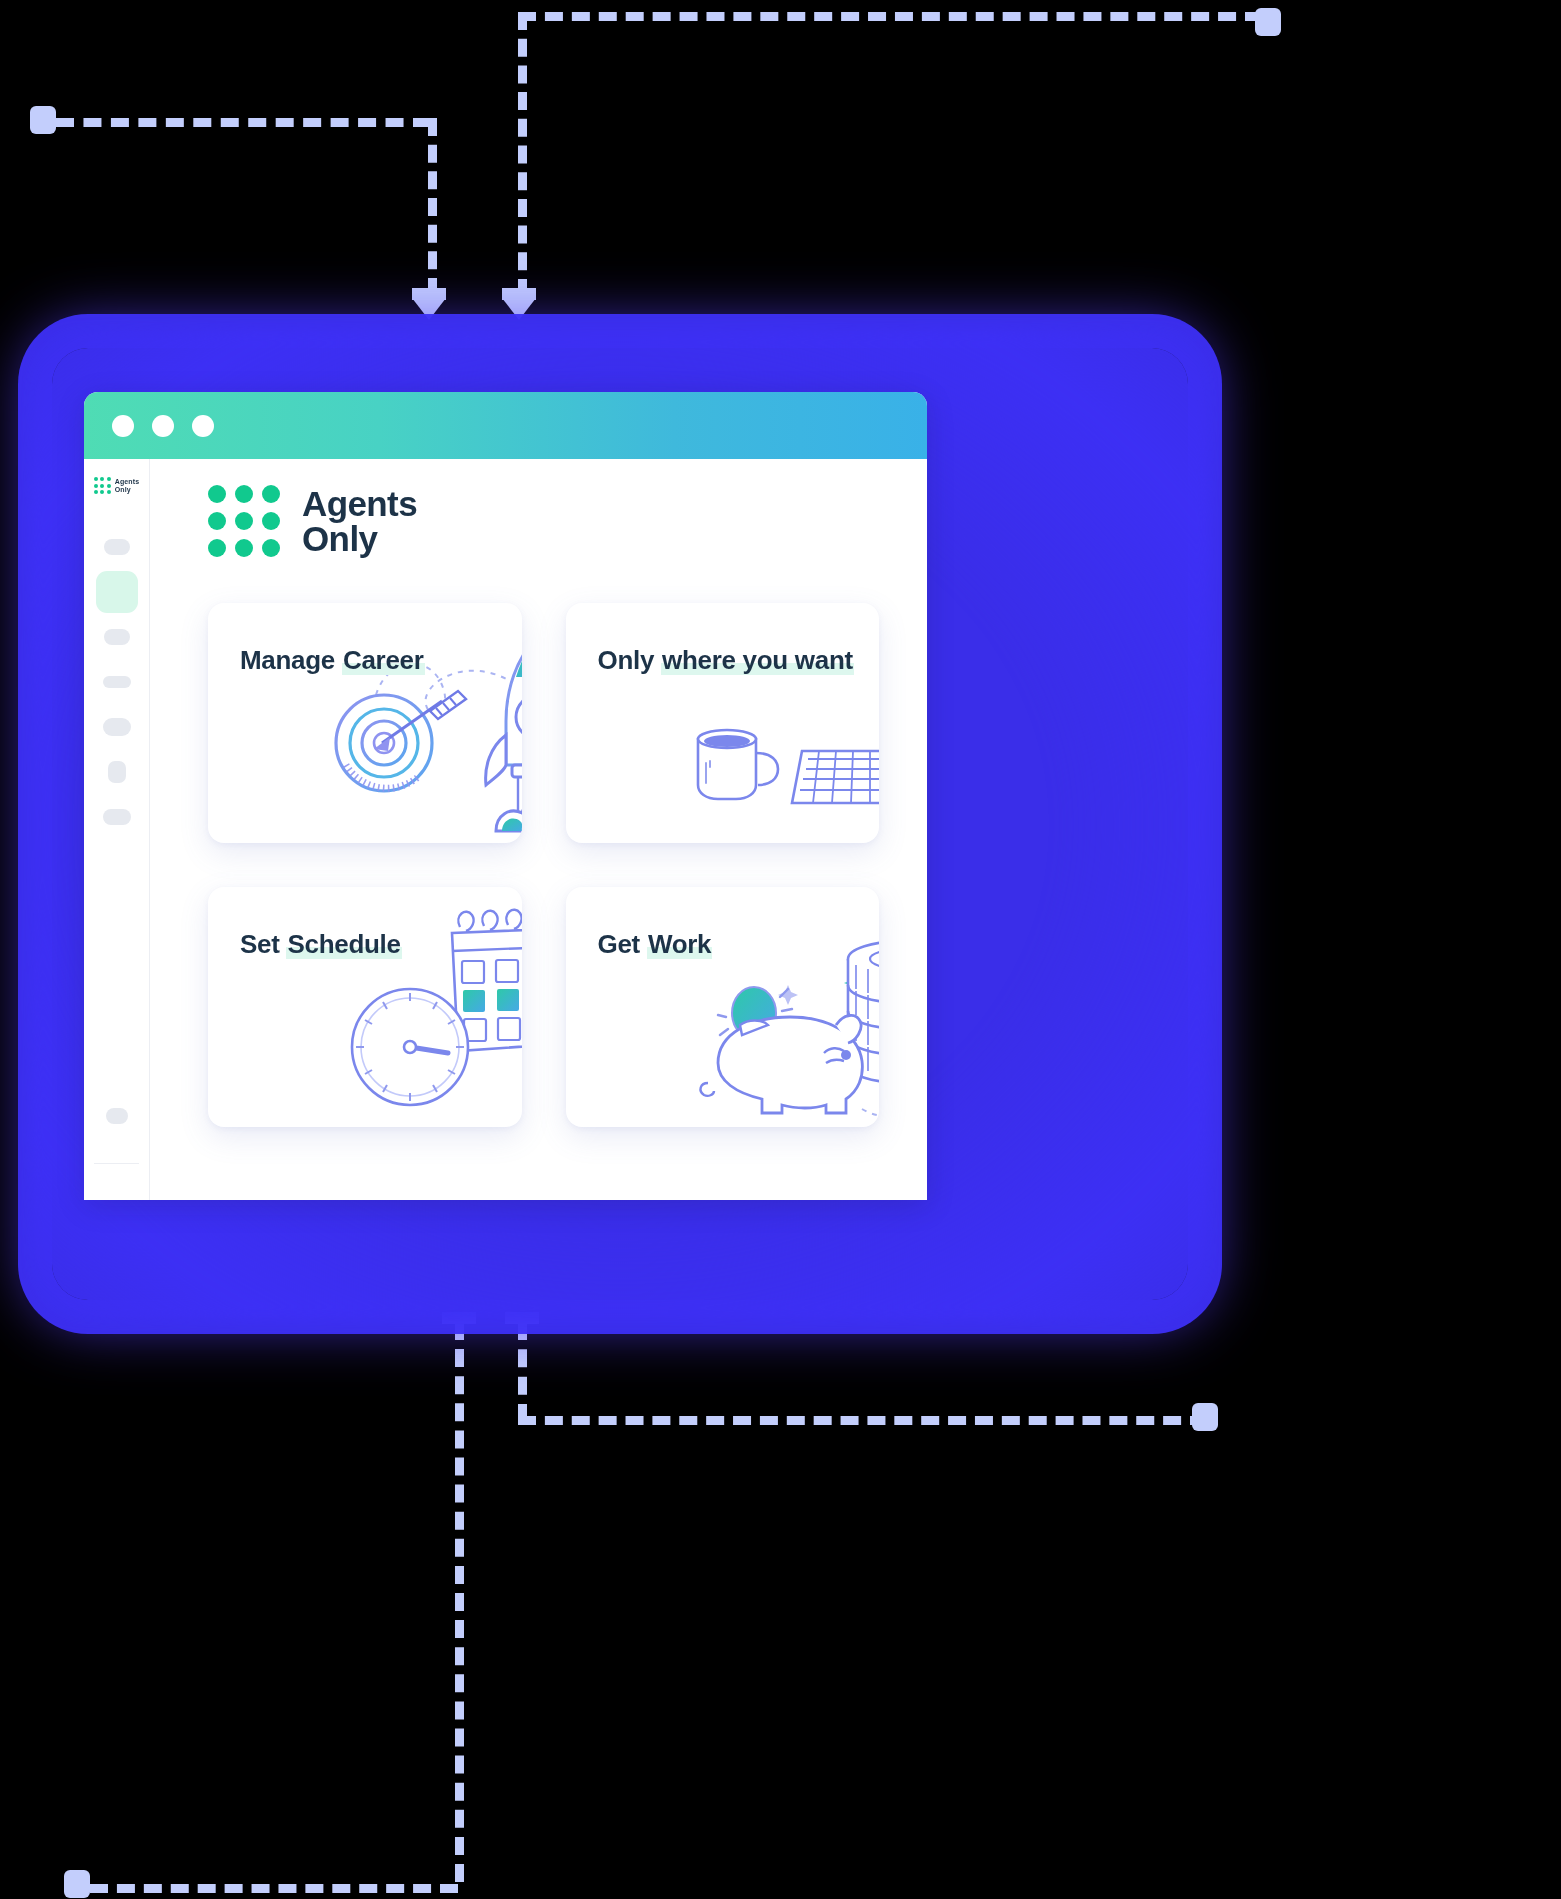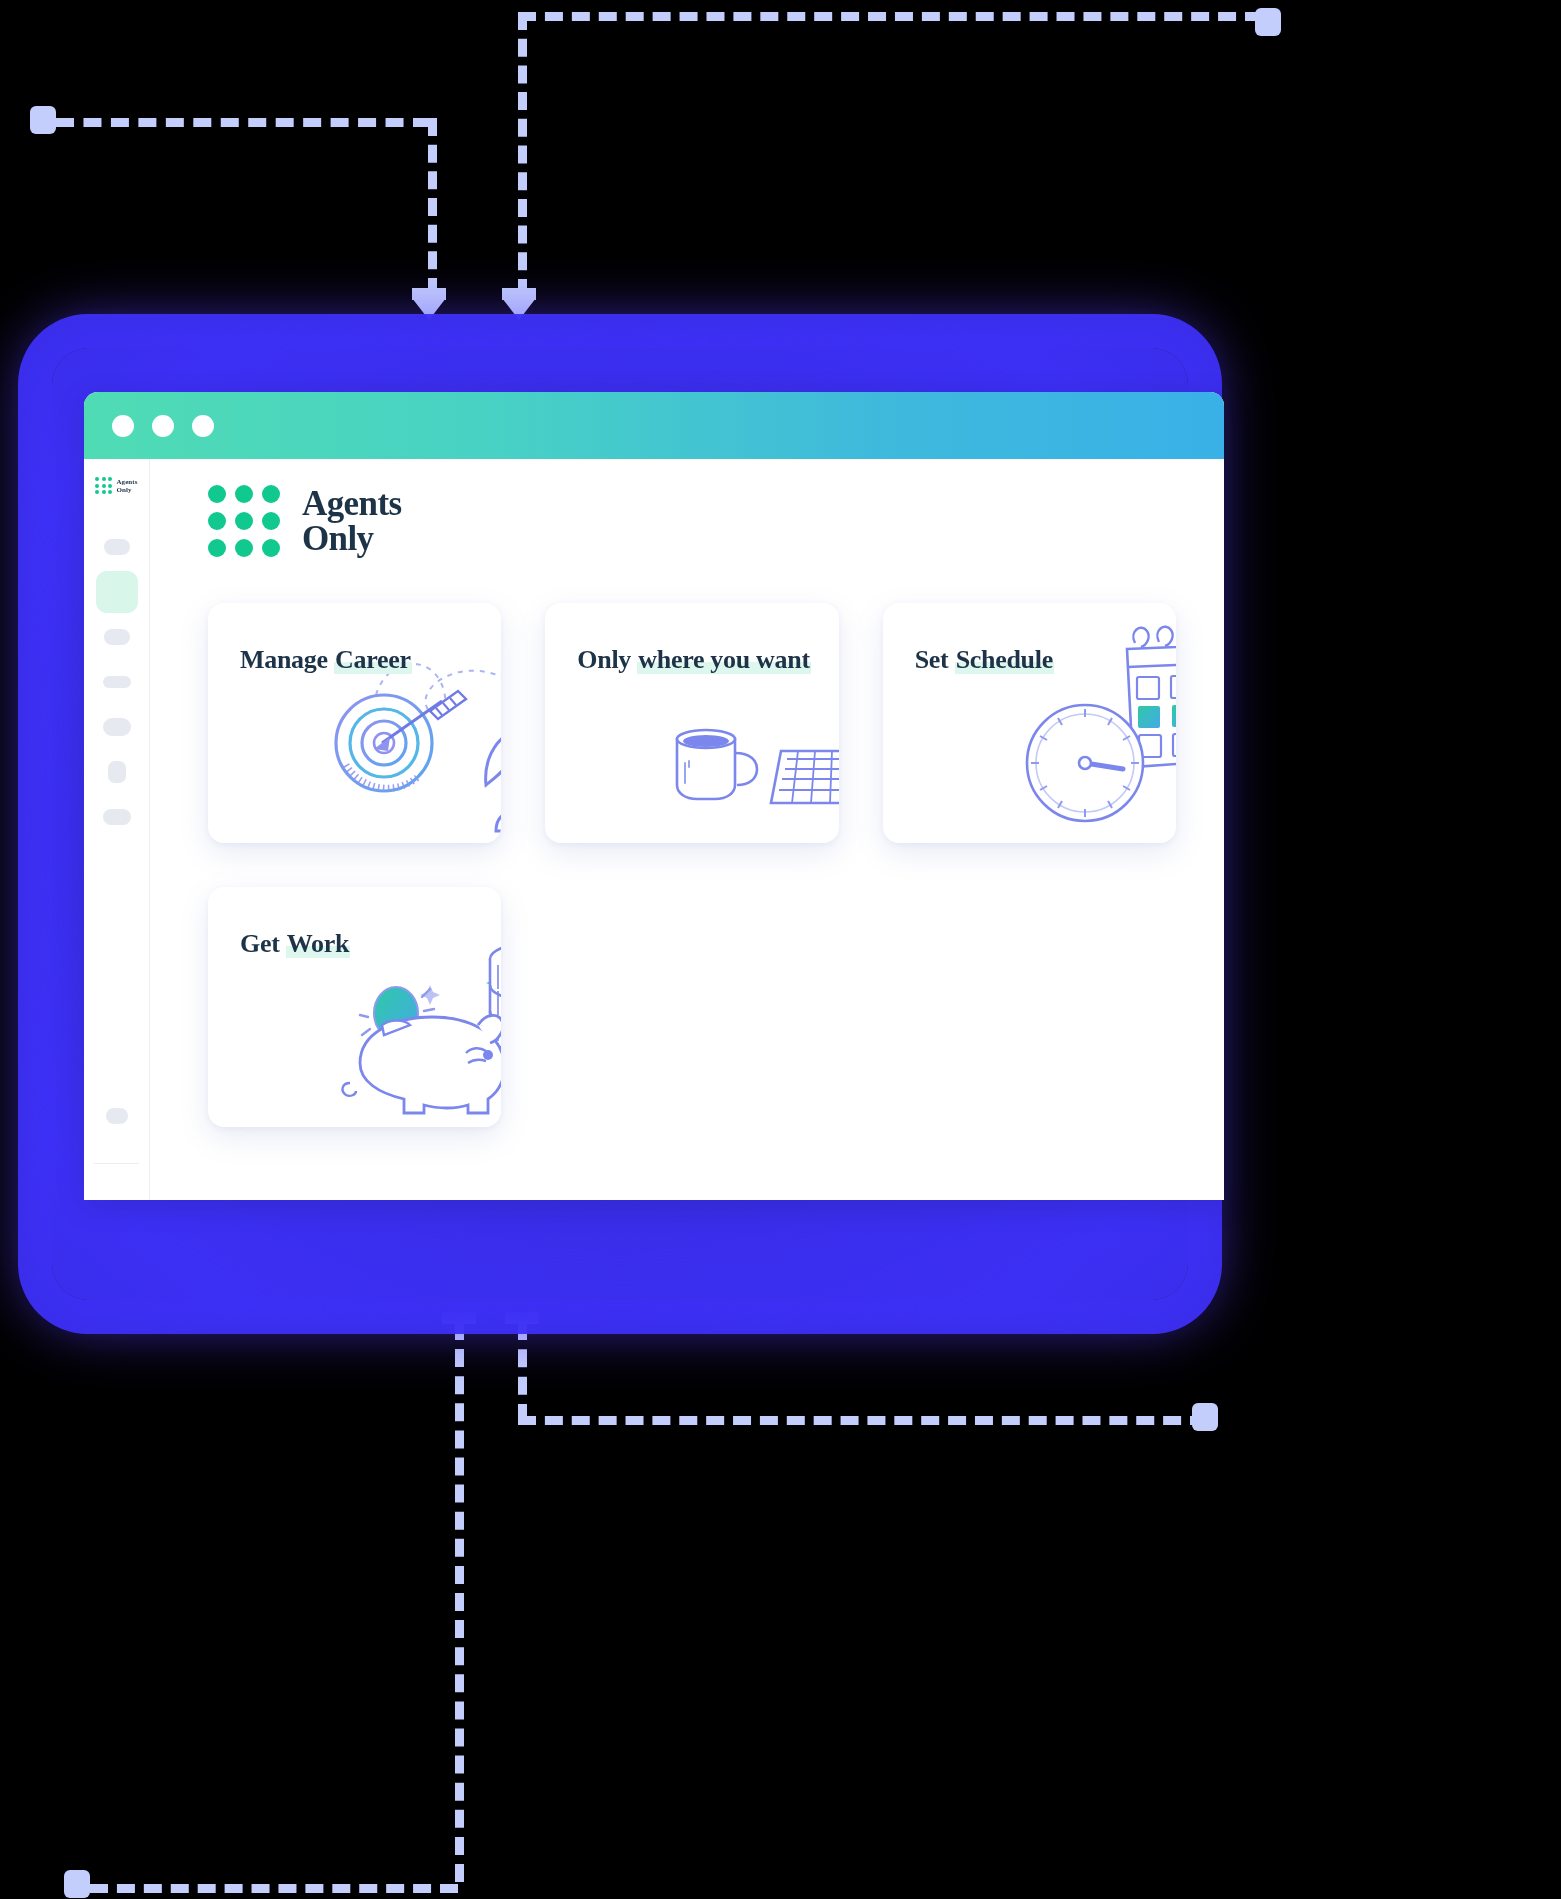--- a/index.html
+++ b/index.html
@@ -47,26 +47,25 @@
     position:absolute;
     left:52px;top:348px;width:1136px;height:952px;
     border-radius:36px;
     box-shadow:0 0 0 34px rgba(61,48,245,0.95), 0 0 60px 24px rgba(85,60,250,0.75);
     background:rgba(61,48,245,0.95);
   }
 
   
   .window{
     position:absolute;
-    left:84px;top:392px;width:1140px;height:808px;
+    left:84px;top:392px;width:843px;height:808px;
     background:#ffffff;
     border-radius:14px 14px 0 0;
     overflow:hidden;
     box-shadow:0 6px 28px rgba(20,20,60,.18);
-    font-family:Liberation Serif, serif;
   }
   .titlebar{
     height:67px;
     background:linear-gradient(90deg,#4fdcb4 0%,#48d2c4 35%,#3fb9dc 70%,#39b1e8 100%);
     display:flex;align-items:center;padding-left:28px;gap:18px;
   }
   .dot{width:22px;height:22px;border-radius:50%;background:#fff;}
 
   .body-row{display:flex;height:741px;}
 
@@ -93,21 +92,21 @@
   
   .main{flex:1;padding:26px 48px 0 58px;box-sizing:border-box;position:relative;}
 
   .brand{display:flex;align-items:center;gap:22px;margin-bottom:46px;}
   .brand-grid{display:grid;grid-template-columns:repeat(3,18px);grid-gap:9px;}
   .brand-grid i{width:18px;height:18px;border-radius:50%;background:#11c98e;display:block;}
   .brand-text{
     font-size:35px;line-height:35px;font-weight:700;color:#1d3348;letter-spacing:-.6px;
   }
 
-  .grid{display:grid;grid-template-columns:1fr 1fr 1fr;grid-gap:44px 44px;}
+  .grid{display:grid;grid-template-columns:1fr 1fr;grid-gap:44px 44px;}
   .card{
     position:relative;background:#fff;border-radius:16px;height:240px;
     box-shadow:0 10px 30px rgba(100,110,190,.14), 0 2px 6px rgba(100,110,190,.08);
     overflow:hidden;
   }
   .card-title{
     position:absolute;left:32px;top:42px;
     font-size:26px;font-weight:700;color:#1d3348;letter-spacing:-.3px;
     z-index:3;
   }

